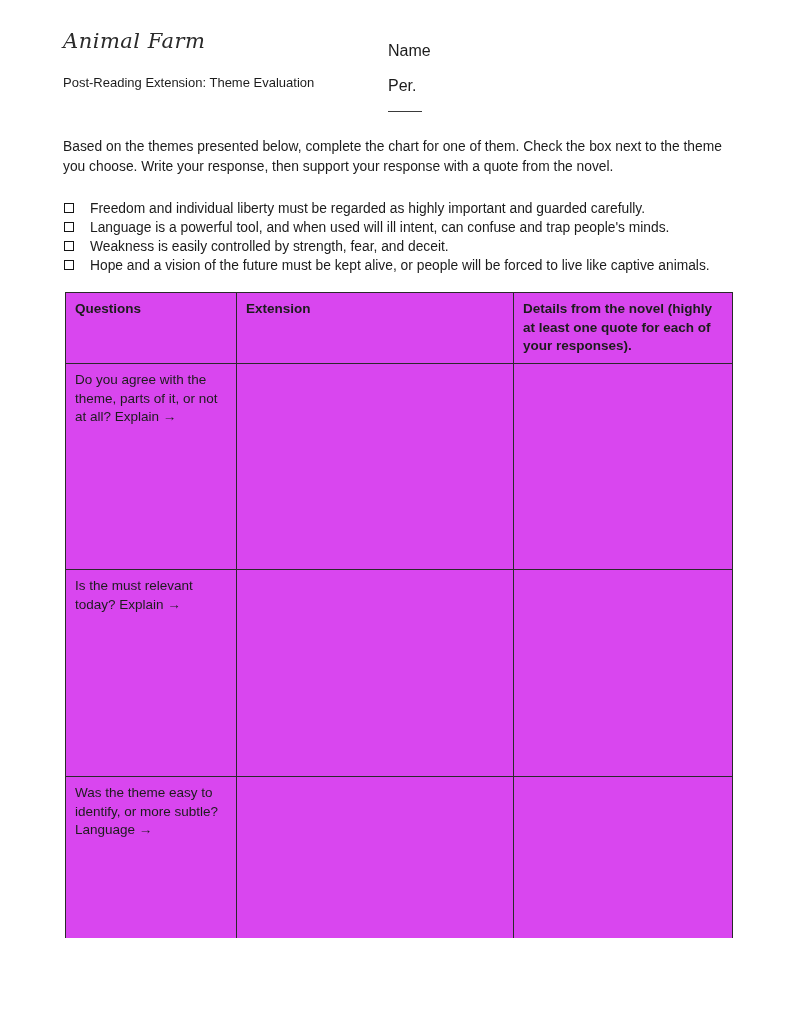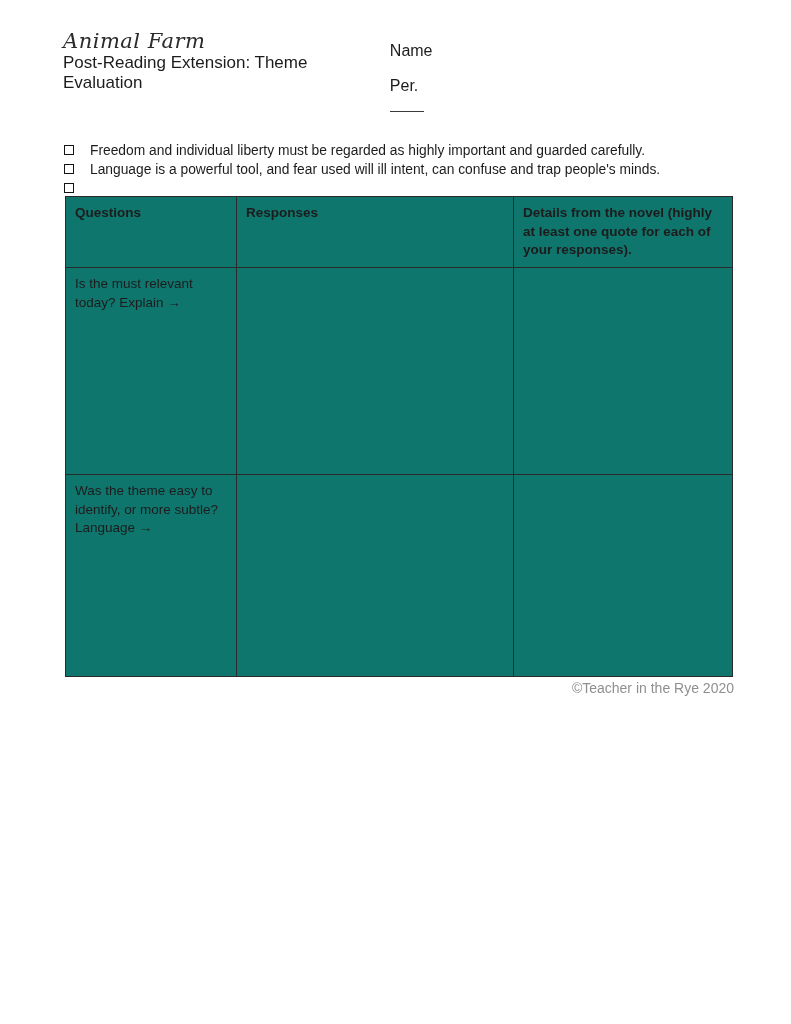--- a/index.html
+++ b/index.html
@@ -11,47 +11,47 @@
     color: #1c1c1c;
   }
   .content { padding: 30px 56px 0 63px; }
 
   
   .header-row { display: flex; justify-content: space-between; align-items: flex-start; }
   .logo {
     font-family: "DejaVu Serif", serif; font-style: italic;
     font-size: 21px; letter-spacing: 0.5px; color: #2b2b2b; line-height: 1.1;
   }
-  .subtitle { font-size: 17px; margin-top: 0; }
+  .subtitle { font-size: 13px; margin-top: 22px; }
   .name-line { display: flex; align-items: flex-start; width: 347px; margin-top: 12px; font-size: 16px; flex-direction: column; }
   .name-label, .per-label { white-space: nowrap; padding-bottom: 1px; }
   .fill { border-bottom: 1.2px solid #3a3a3a; height: 16px; }
   .name-fill { flex: 1 1 auto; }
   .per-fill { width: 34px; }
 
   
   .instructions { font-size: 13.8px; line-height: 19.5px; margin-top: 25px; }
 
   
-  .themes { margin-top: 29px; }
+  .themes { margin-top: 23px; }
   .theme-item { position: relative; padding-left: 27px; font-size: 13.8px; line-height: 19px; }
   .cb {
     position: absolute; left: 1px; top: 3.5px;
     width: 10px; height: 10px; border: 1.8px solid #141414; background: #fff;
   }
 
   
   .eval-table {
     border-collapse: collapse; table-layout: fixed;
     width: 667px; margin-top: 17px; margin-left: 2px;
   }
   .eval-table td, .eval-table th {
     border: 1.5px solid #2a2a2a; vertical-align: top;
     padding: 7px 9px; font-size: 13.5px; line-height: 1.38; text-align: left;
-    background: #0f766e;
+    background: #d946ef;
   }
   .eval-table th { font-weight: bold; }
   .col-q { width: 171px; }
   .col-r { width: 277px; }
   .col-d { width: 219px; }
   .row-header { height: 64px; }
   .row-body1 { height: 206px; }
   .row-body2 { height: 207px; }
   .row-body3 { height: 202px; }
 
@@ -73,46 +73,57 @@
         <div class="subtitle">Post-Reading Extension: Theme Evaluation</div>
       </div>
       <div class="name-line">
         <span class="name-label">Name</span>
         <span class="fill name-fill"></span>
         <span class="per-label">Per.</span>
         <span class="fill per-fill"></span>
       </div>
     </div>
 
+    <div class="instructions">Based on the themes presented below, complete the chart for one of them. Check the box next to the theme you choose. Write your response, then support your response with a quote from the novel.</div>
 
     <div class="themes">
       <div class="theme-item">
         <span class="cb"></span>
         <span>Freedom and individual liberty must be regarded as highly important and guarded carefully.</span>
       </div>
       <div class="theme-item">
         <span class="cb"></span>
-        <span>Language is a powerful tool, and fear used will ill intent, can confuse and trap people's minds.</span>
+        <span>Language is a powerful tool, and when used will ill intent, can confuse and trap people's minds.</span>
       </div>
       <div class="theme-item">
         <span class="cb"></span>
+        <span>Weakness is easily controlled by strength, fear, and deceit.</span>
+      </div>
+      <div class="theme-item">
+        <span class="cb"></span>
+        <span>Hope and a vision of the future must be kept alive, or people will be forced to live like captive animals.</span>
       </div>
     </div>
 
     <table class="eval-table">
       <colgroup>
         <col class="col-q">
           <col class="col-r">
           <col class="col-d">
       </colgroup>
       <tbody>
           <tr class="row-header">
         <th>Questions</th>
-        <th>Responses</th>
+        <th>Extension</th>
         <th>Details from the novel (highly at least one quote for each of your responses).</th>
+      </tr>
+      <tr class="row-body1">
+        <td>Do you agree with the theme, parts of it, or not at all? Explain →</td>
+        <td></td>
+        <td></td>
       </tr>
       <tr class="row-body2">
         <td>Is the must relevant today? Explain →</td>
         <td></td>
         <td></td>
       </tr>
       <tr class="row-body3">
         <td>Was the theme easy to identify, or more subtle? Language →</td>
         <td></td>
         <td></td>

